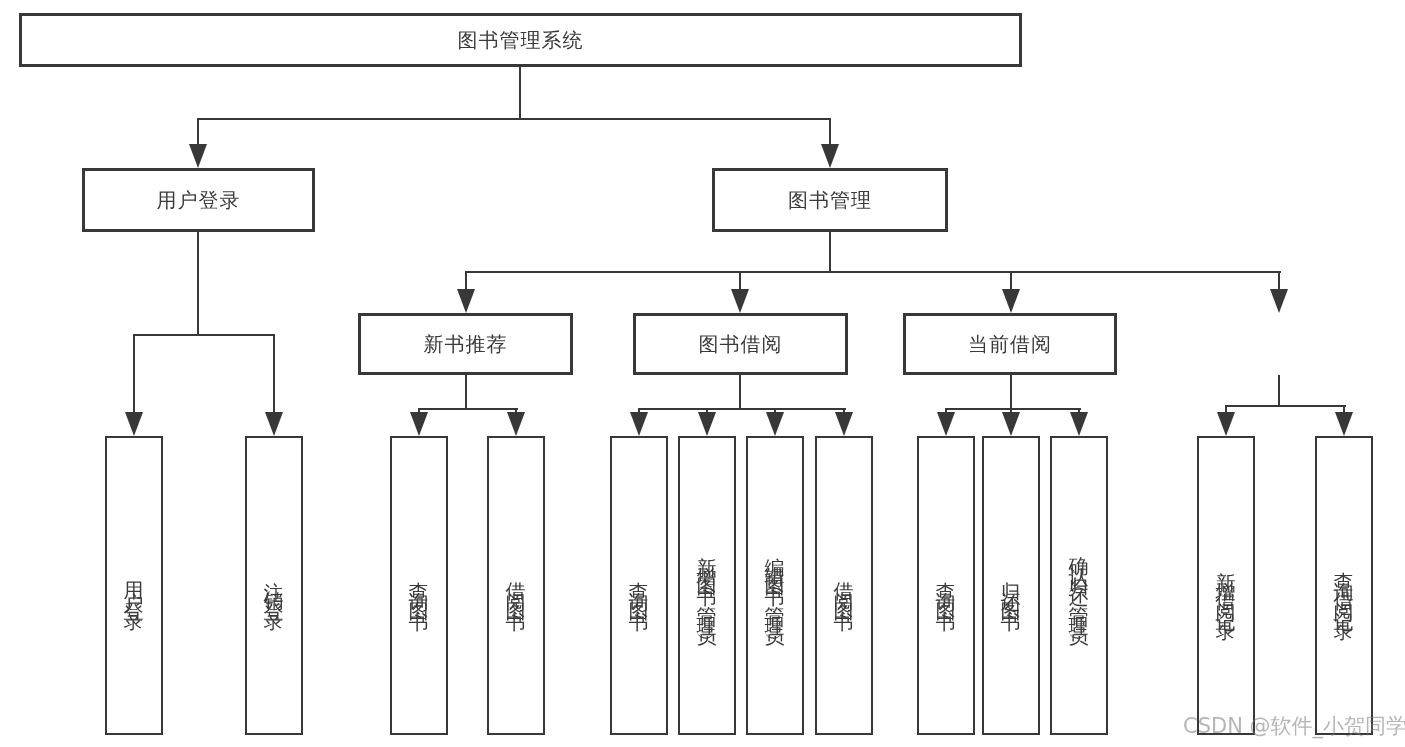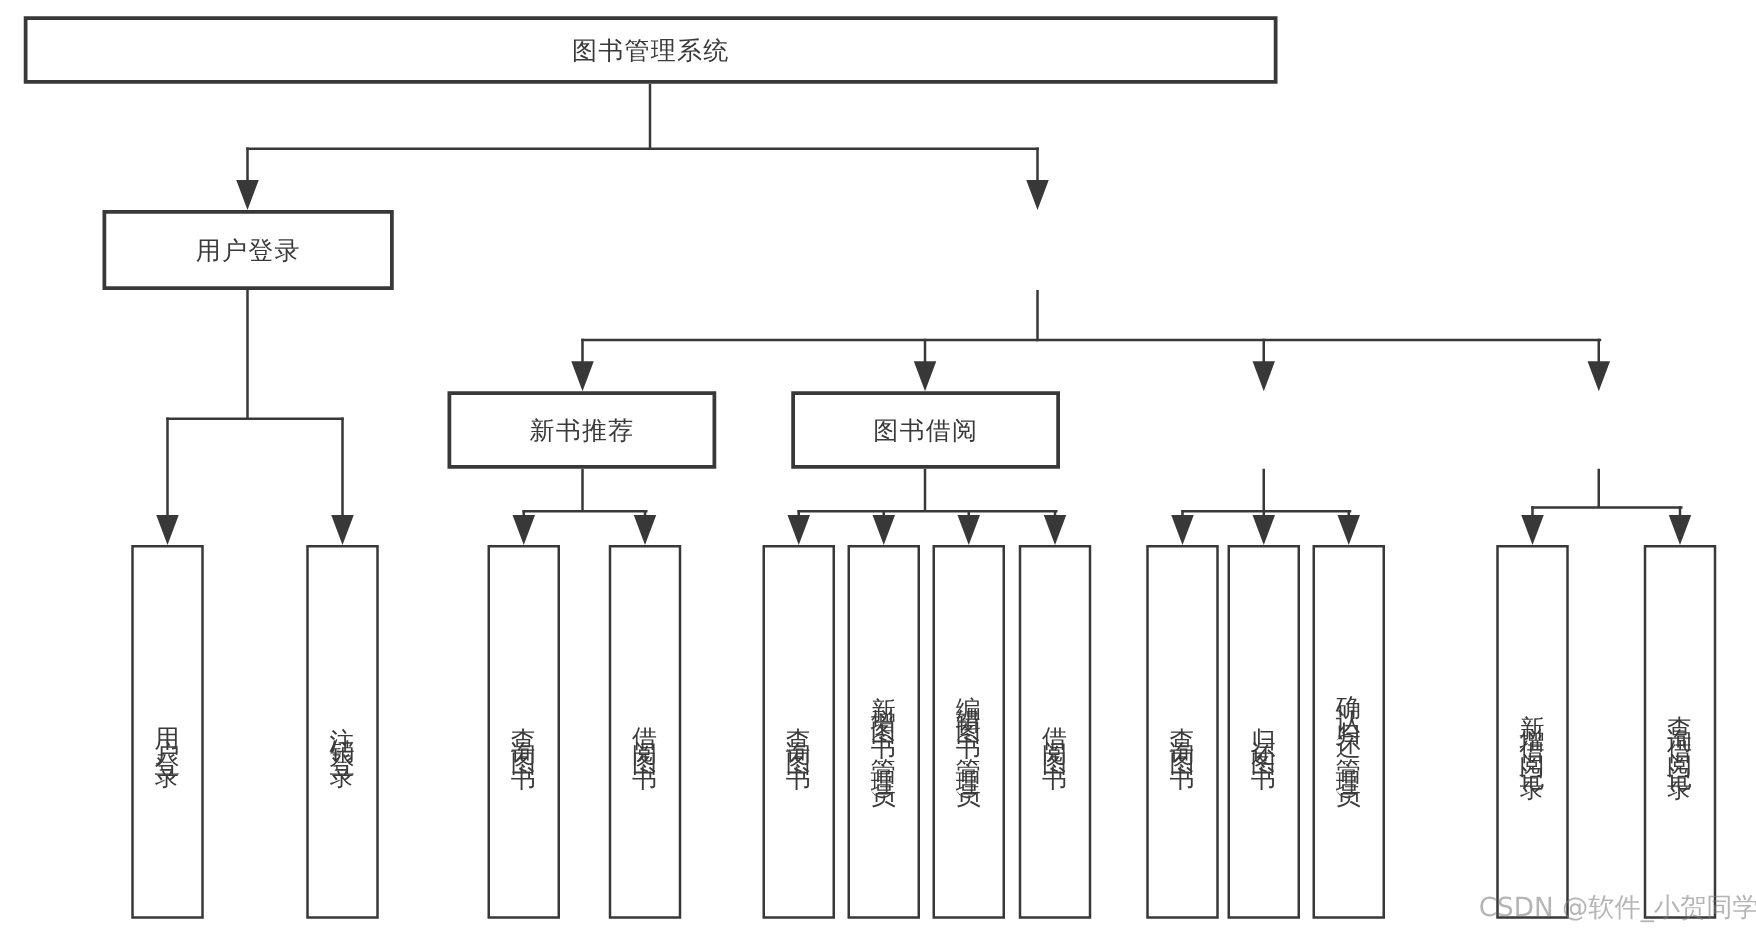--- a/index.html
+++ b/index.html
@@ -57,20 +57,21 @@
   <div class="box hbox" style="left:19px; top:13px; width:1003px; height:54px;">图书管理系统</div>
 
   <div class="vl" style="left:519px; top:67px; height:52px;"></div>
   <div class="hl" style="left:197px; top:118px; width:634px;"></div>
   <div class="vl" style="left:197px; top:118px; height:30px;"></div>
   <div class="arr" style="left:189px; top:144px;"></div>
   <div class="vl" style="left:829px; top:118px; height:30px;"></div>
   <div class="arr" style="left:821px; top:144px;"></div>
 
   <div class="box hbox" style="left:82px; top:168px; width:233px; height:64px;">用户登录</div>
+  <div class="box hbox" style="left:712px; top:168px; width:236px; height:64px;">图书管理</div>
 
   <div class="vl" style="left:197px; top:232px; height:104px;"></div>
   <div class="hl" style="left:133px; top:334px; width:142px;"></div>
   <div class="vl" style="left:133px; top:334px; height:80px;"></div>
   <div class="arr" style="left:125px; top:412px;"></div>
   <div class="vl" style="left:273px; top:334px; height:80px;"></div>
   <div class="arr" style="left:265px; top:412px;"></div>
 
   <div class="vl" style="left:829px; top:232px; height:41px;"></div>
   <div class="hl" style="left:465px; top:271px; width:816px;"></div>
@@ -78,20 +79,21 @@
   <div class="arr" style="left:457px; top:289px;"></div>
   <div class="vl" style="left:739px; top:271px; height:20px;"></div>
   <div class="arr" style="left:731px; top:289px;"></div>
   <div class="vl" style="left:1010px; top:271px; height:20px;"></div>
   <div class="arr" style="left:1002px; top:289px;"></div>
   <div class="vl" style="left:1278px; top:271px; height:20px;"></div>
   <div class="arr" style="left:1270px; top:289px;"></div>
 
   <div class="box hbox" style="left:633px; top:313px; width:215px; height:62px;">图书借阅</div>
   <div class="box hbox" style="left:358px; top:313px; width:215px; height:62px;">新书推荐</div>
+  <div class="box hbox" style="left:903px; top:313px; width:214px; height:62px;">当前借阅</div>
 
   <div class="vl" style="left:465px; top:375px; height:34px;"></div>
   <div class="hl" style="left:418px; top:408px; width:100px;"></div>
   <div class="vl" style="left:418px; top:408px; height:8px;"></div>
   <div class="arr" style="left:410px; top:412px;"></div>
   <div class="vl" style="left:515px; top:408px; height:8px;"></div>
   <div class="arr" style="left:507px; top:412px;"></div>
 
   <div class="vl" style="left:739px; top:375px; height:34px;"></div>
   <div class="hl" style="left:638px; top:408px; width:208px;"></div>

